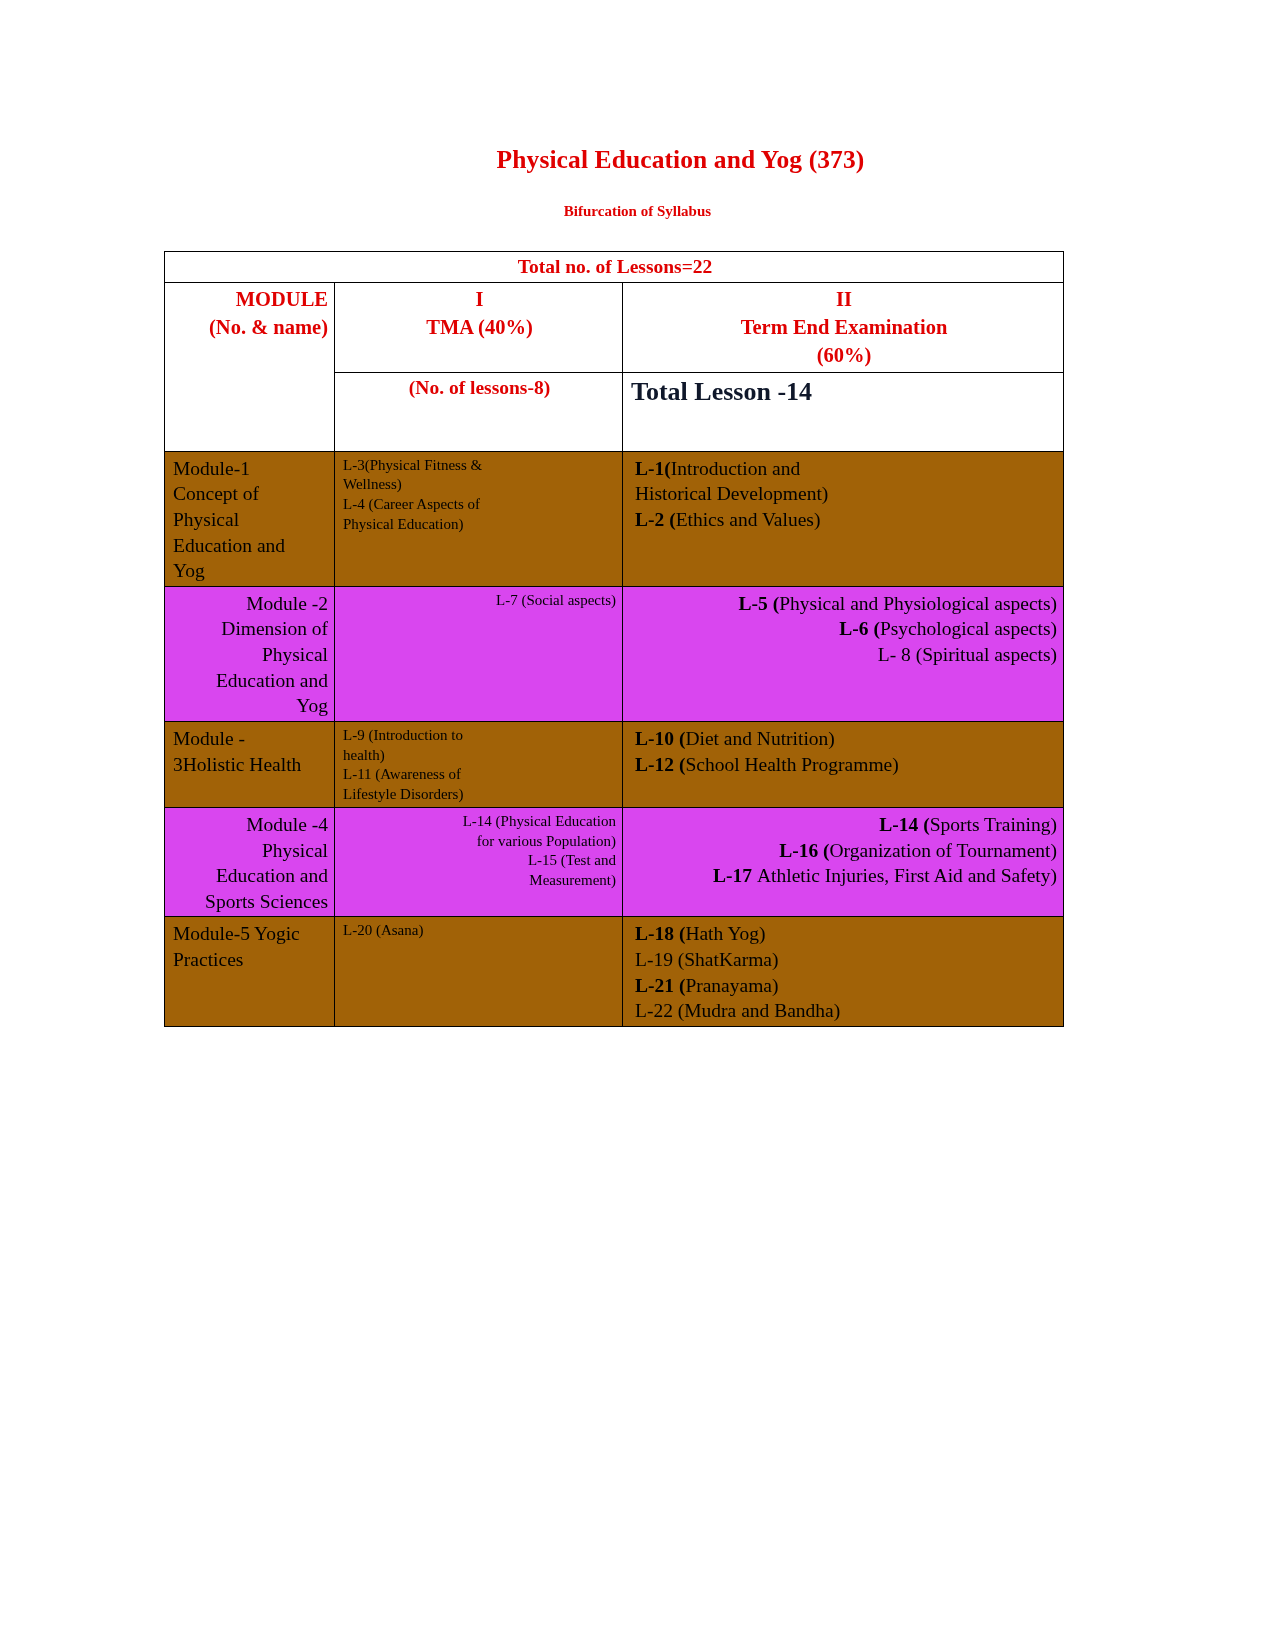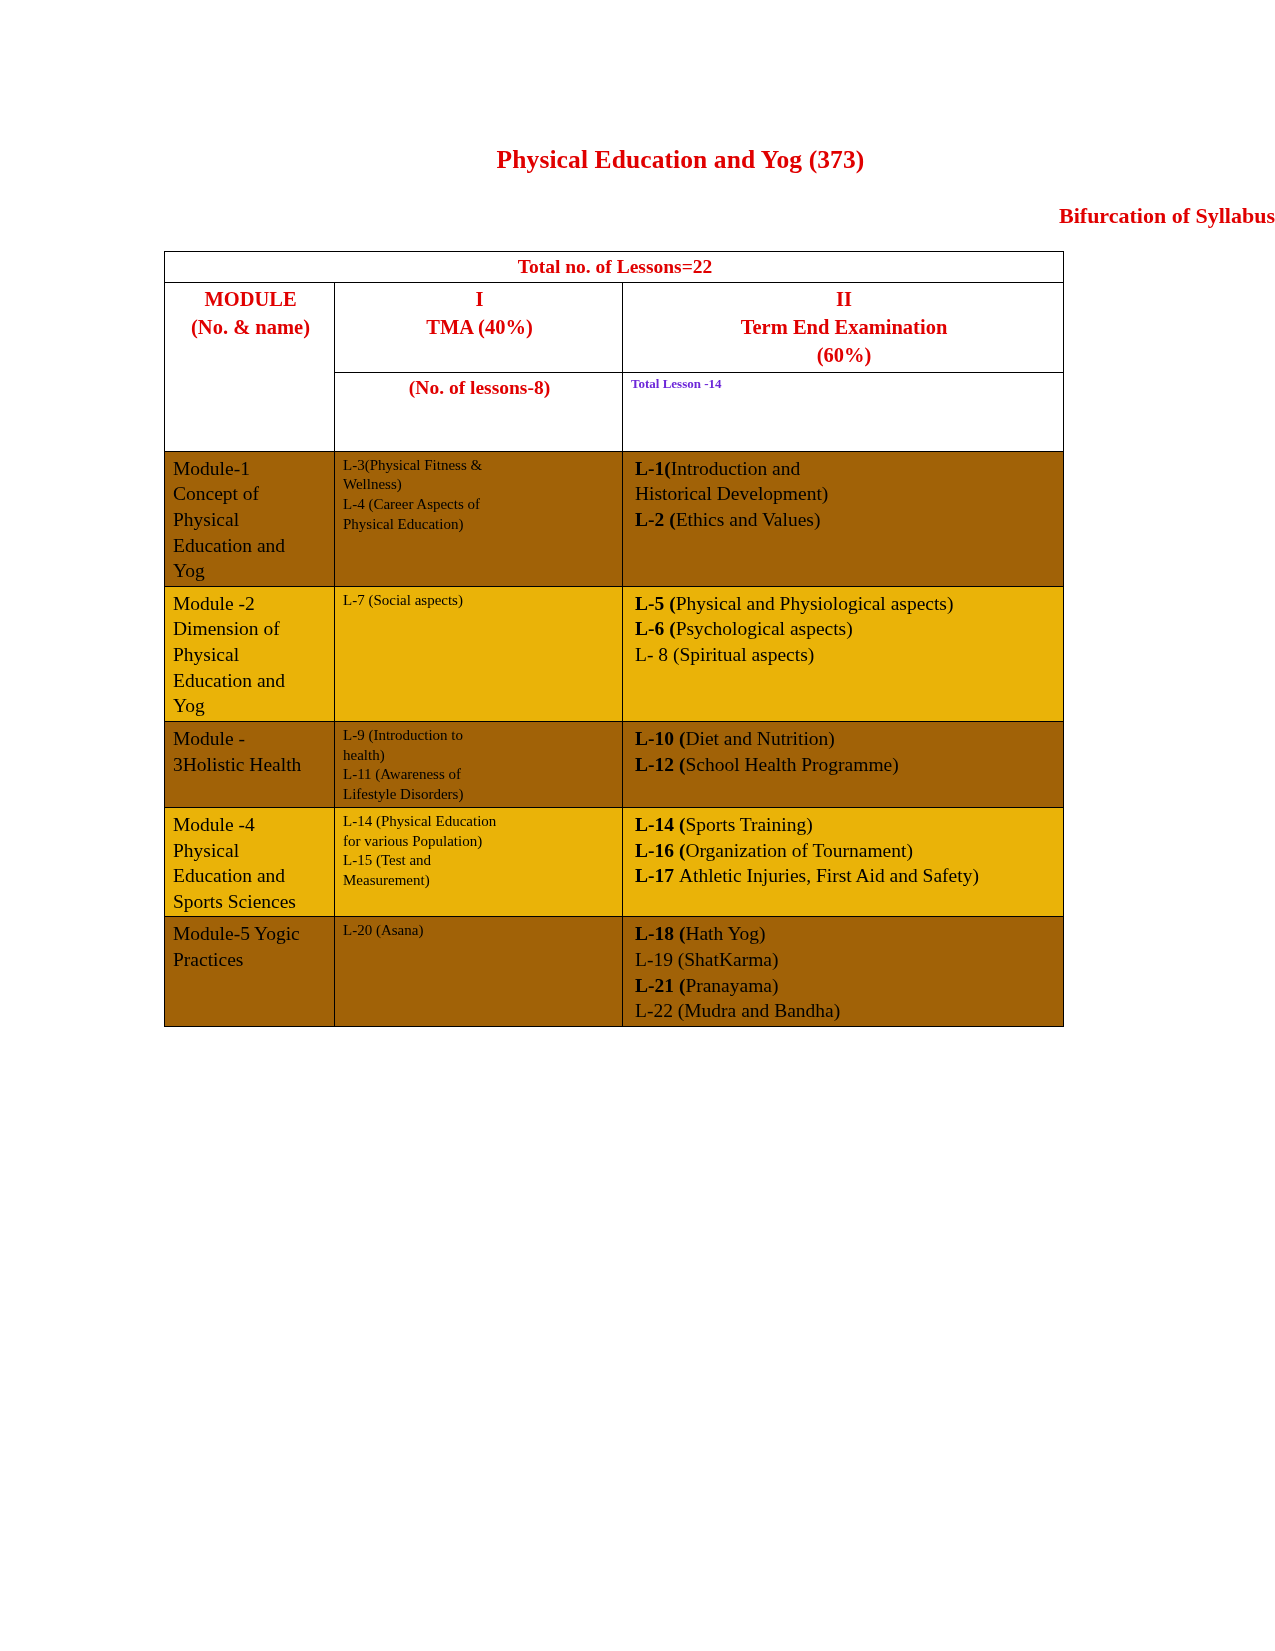--- a/index.html
+++ b/index.html
@@ -35,22 +35,22 @@
     font-weight: bold;
     color: #e00000;
     letter-spacing: 0.1px;
     margin-left: 43px;
   }
   .doc-subtitle {
     position: absolute;
     left: 0;
     top: 203px;
     width: 1275px;
-    text-align: right;
-    font-size: 22px;
+    text-align: center;
+    font-size: 15px;
     font-weight: bold;
     color: #e00000;
   }
 
   
   .syllabus-table {
     position: absolute;
     left: 164px;
     top: 251px;
     width: 899px;
@@ -72,21 +72,21 @@
   
   .hdr-total {
     text-align: center;
     color: #e00000;
     font-weight: bold;
     font-size: 19.5px;
     padding: 4px 6px 6px 6px;
     height: 22px;
   }
   .hdr-module {
-    text-align: center;
+    text-align: right;
     color: #e00000;
     font-weight: bold;
     font-size: 20.5px;
     padding-top: 10px;
     line-height: 1.38;
   }
   .hdr-roman {
     text-align: center;
     color: #e00000;
     font-weight: bold;
@@ -99,31 +99,31 @@
     text-align: center;
     color: #e00000;
     font-weight: bold;
     font-size: 19.5px;
     padding-top: 8px;
     height: 74px;
     margin-top: 18px;
   }
   .hdr-sub-term {
     text-align: left;
-    color: #6d28d9;
-    font-weight: bold;
-    font-size: 13px;
+    color: #0f172a;
+    font-weight: bold;
+    font-size: 26px;
     padding-top: 8px;
     padding-left: 18px;
     height: 74px;
   }
 
   
   tr.shaded > td { background: #a16207; }
-  tr.plain > td  { background: #eab308; }
+  tr.plain > td  { background: #d946ef; text-align: right; }
 
   td.col-module { font-size: 19.5px; line-height: 1.315; padding-top: 4px; }
   td.col-tma    { font-size: 15px; line-height: 1.315; padding-top: 4px; }
   td.col-term   { font-size: 19.5px; line-height: 1.315; padding-top: 4px; padding-left: 12px; margin-left: 28px; }
 
   .ln { display: block; }
 </style>
 </head>
 <body>
 

